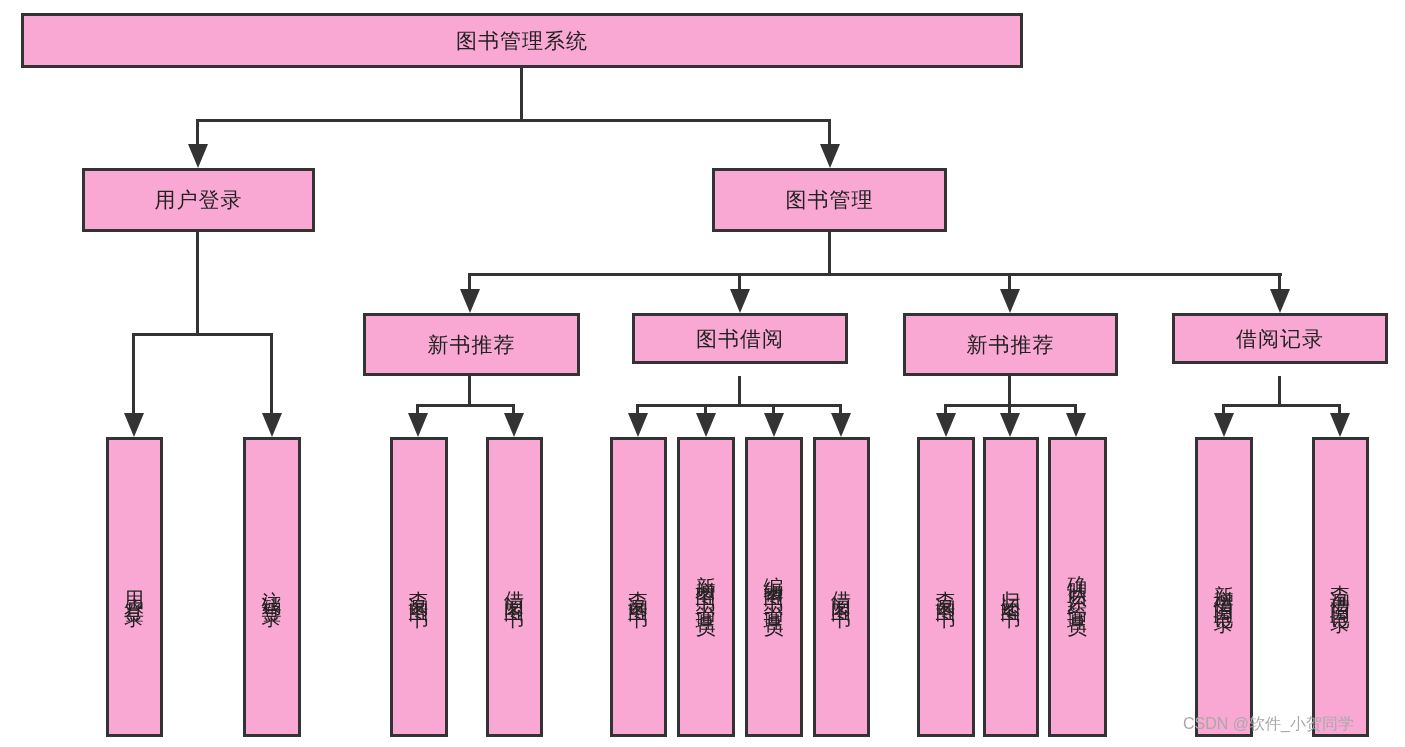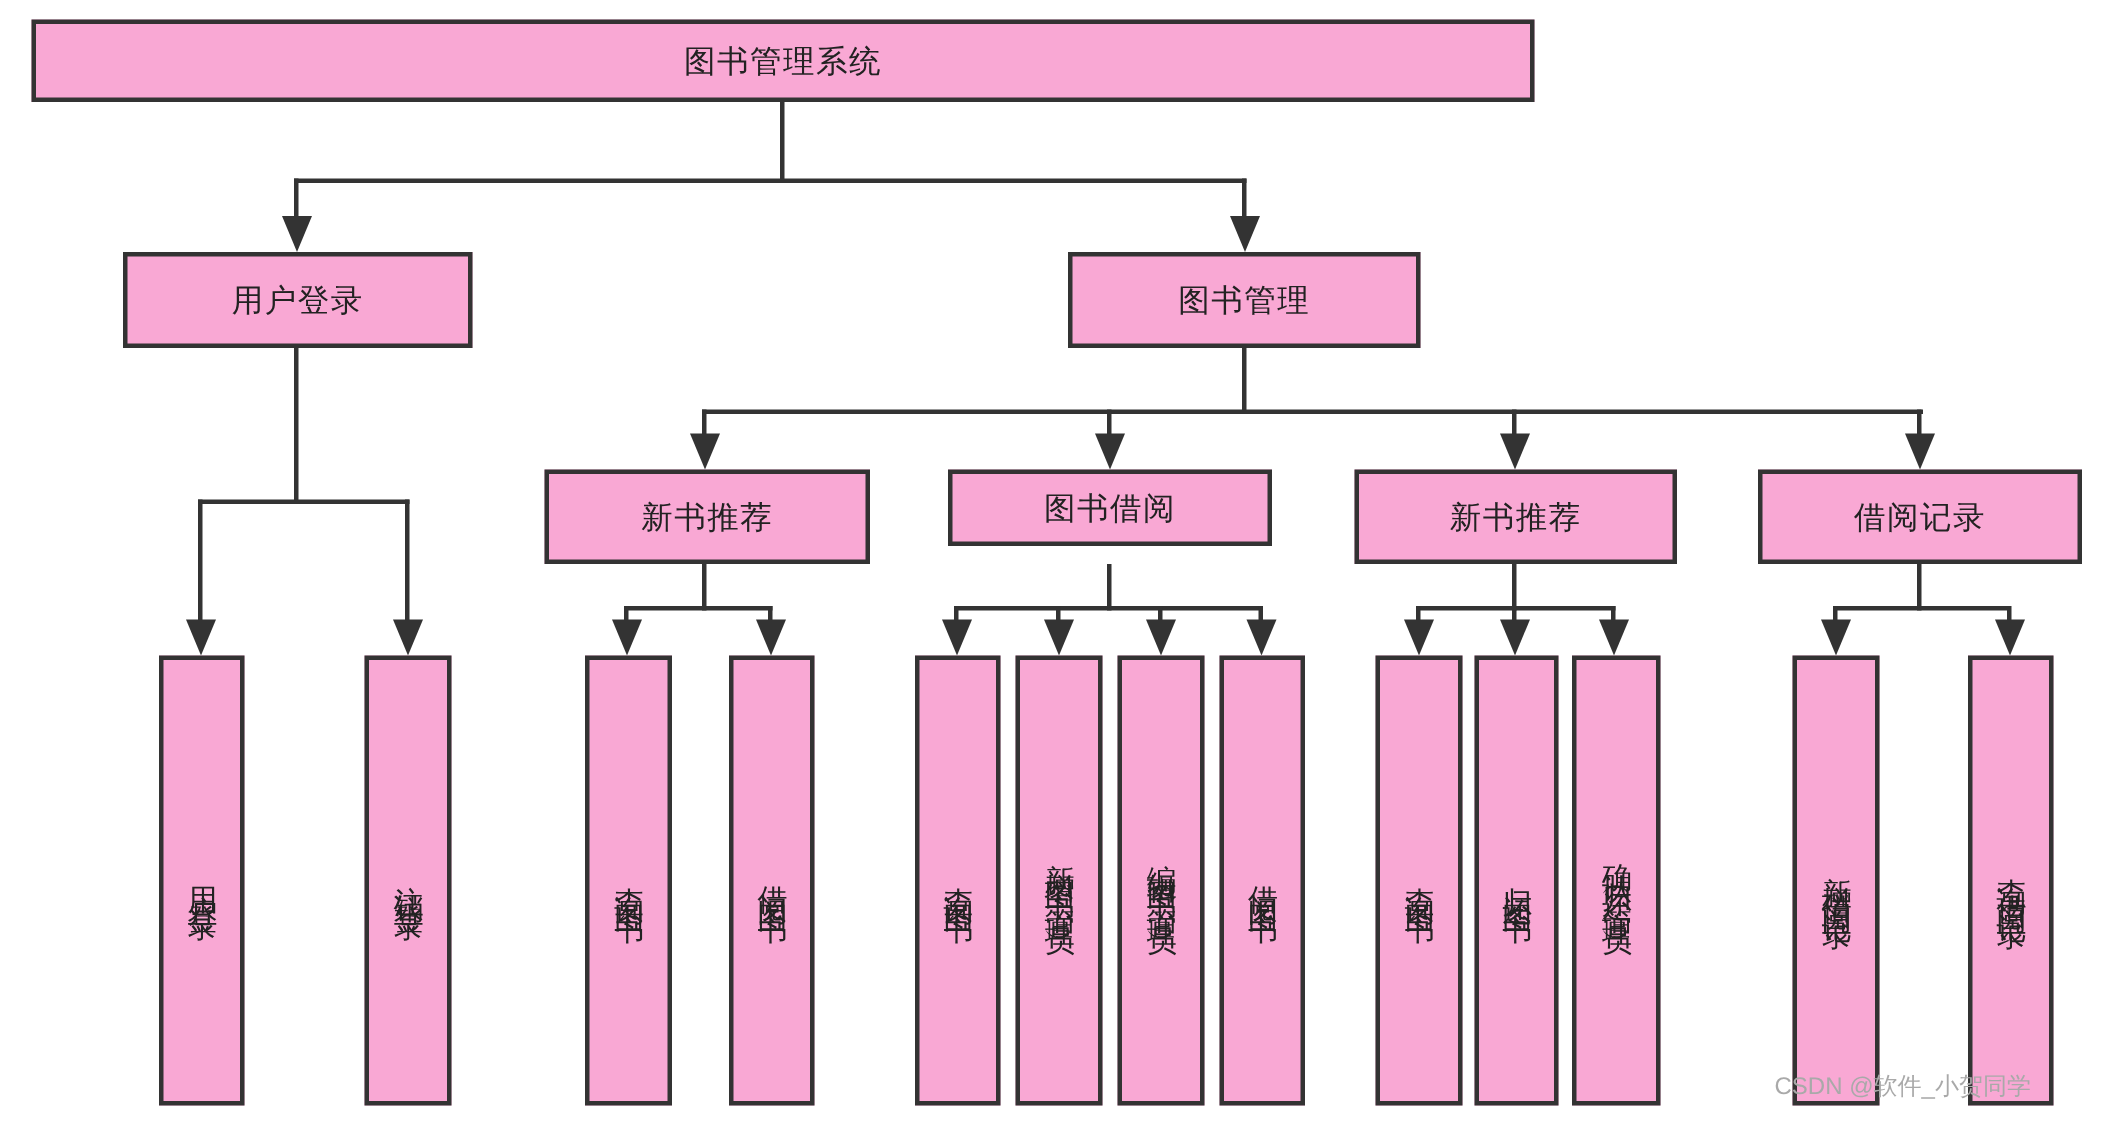--- a/index.html
+++ b/index.html
@@ -80,21 +80,21 @@
 
   <div class="node h" style="left:363px;top:313px;width:217px;height:63px">
     <span>新书推荐</span>
   </div>
   <div class="node h" style="left:632px;top:313px;width:216px;height:51px">
     <span>图书借阅</span>
   </div>
   <div class="node h" style="left:903px;top:313px;width:215px;height:63px">
     <span>新书推荐</span>
   </div>
-  <div class="node h" style="left:1172px;top:313px;width:216px;height:63px">
+  <div class="node h" style="left:1172px;top:313px;width:216px;height:51px">
     <span>借阅记录</span>
   </div>
 
   <div class="vl" style="left:468px;top:376px;height:31px"></div>
   <div class="hl" style="left:416px;top:404px;width:99px"></div>
   <div class="vl" style="left:416px;top:404px;height:12px"></div>
   <div class="arr" style="left:408px;top:413px"></div>
   <div class="vl" style="left:512px;top:404px;height:12px"></div>
   <div class="arr" style="left:504px;top:413px"></div>
 

